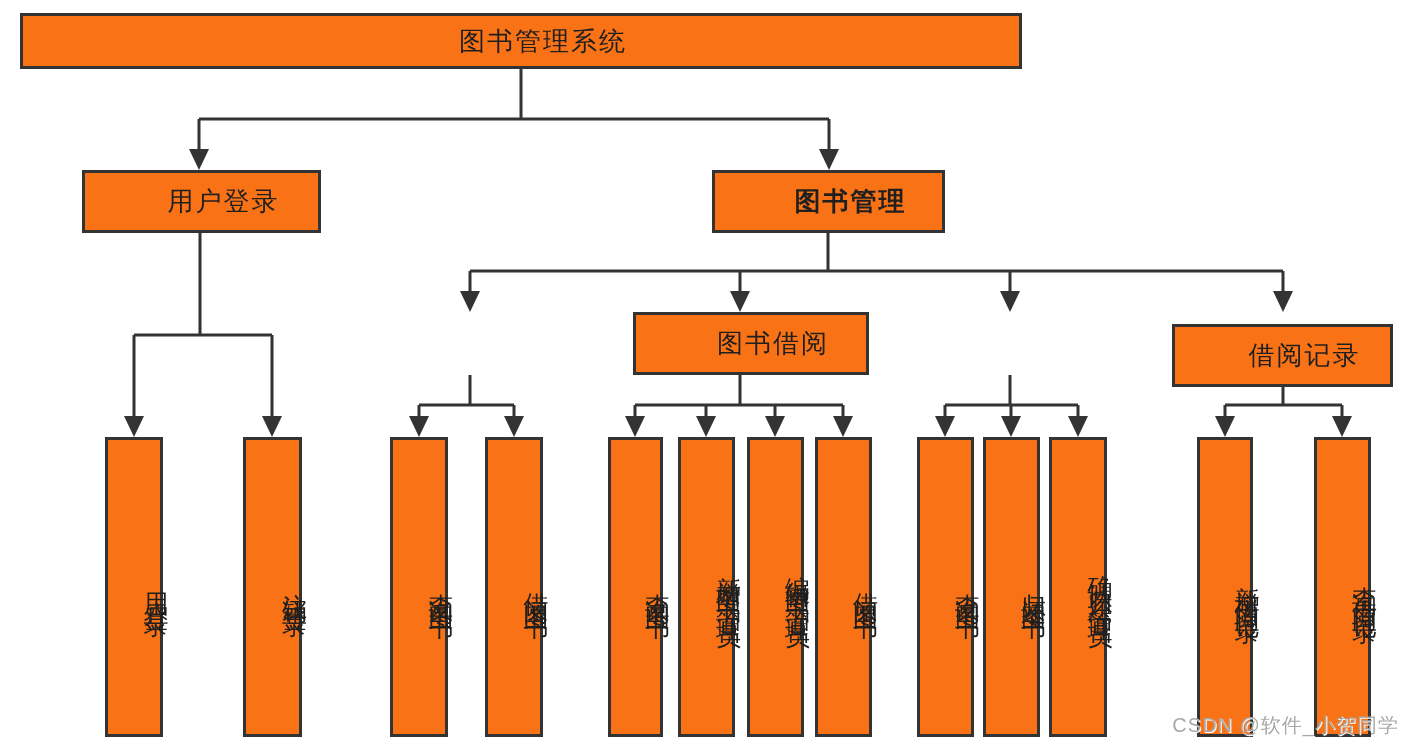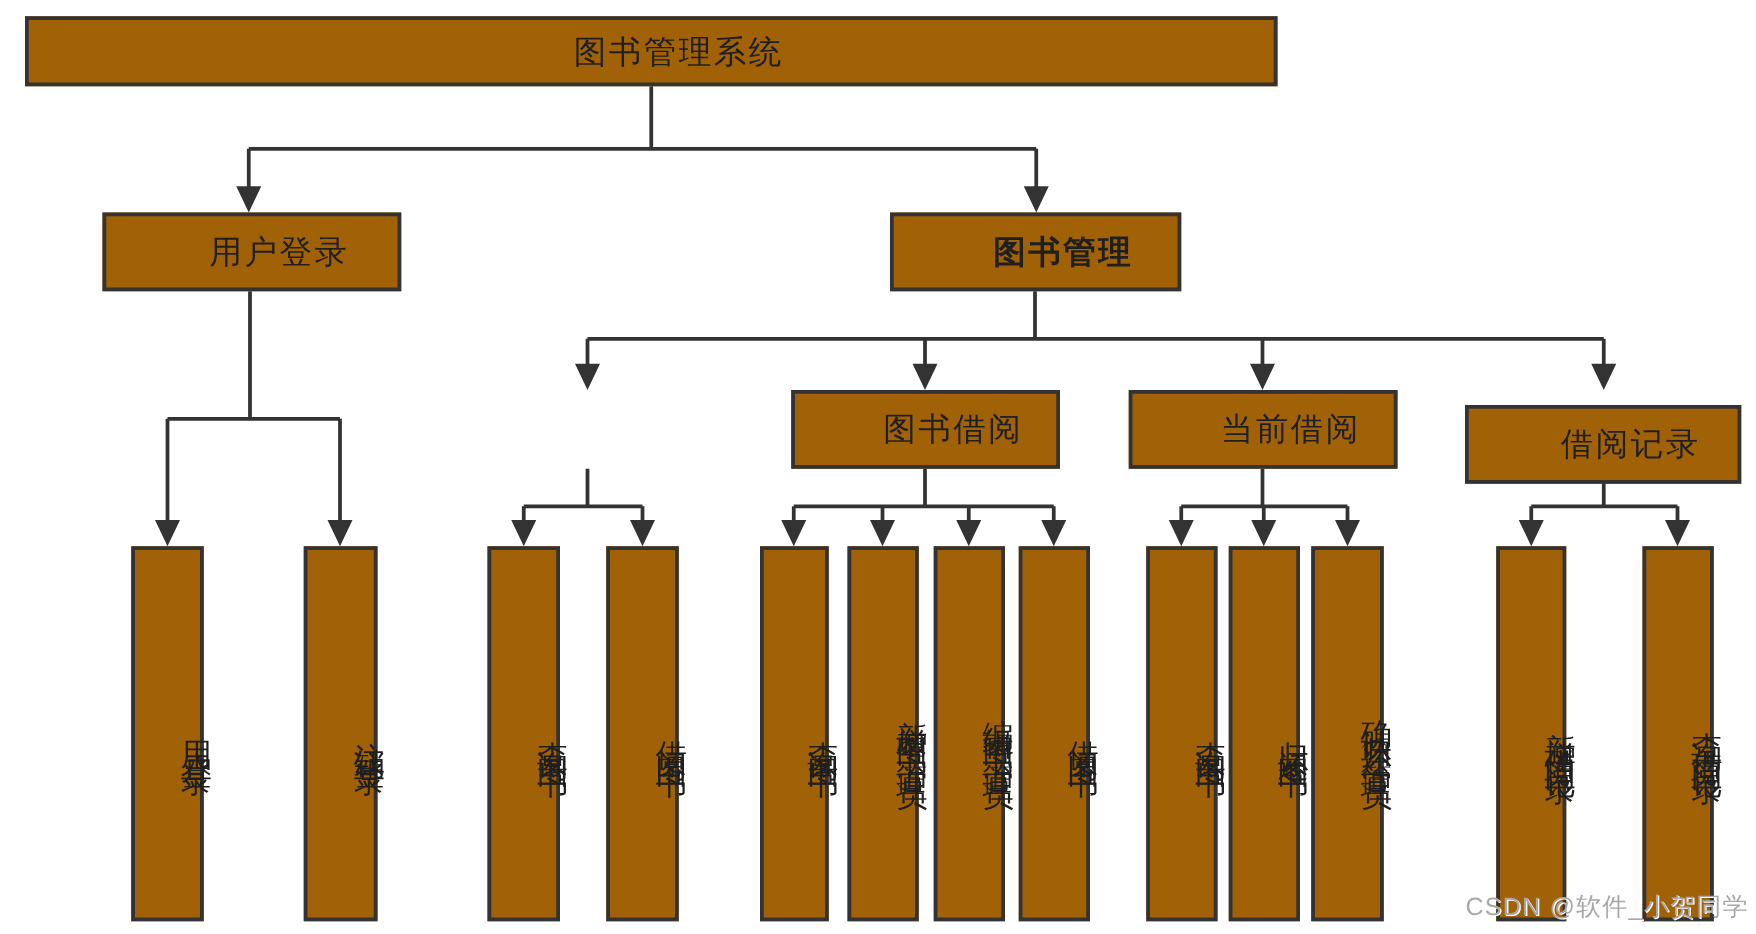--- a/index.html
+++ b/index.html
@@ -19,21 +19,21 @@
   }
   #connector-layer{
     position:absolute;left:0;top:0;width:1405px;height:747px;
   }
   #connector-layer path{stroke:var(--line);stroke-width:3;fill:none;}
   #connector-layer polygon{fill:var(--line);stroke:none;}
   .node{
     position:absolute;
     box-sizing:border-box;
     border:3px solid var(--line);
-    background:#a16207;
+    background:#f97316;
     display:flex;align-items:center;justify-content:center;padding-left:44px;
   }
   .node-h{
     font-size:26px;
     letter-spacing:2px;
     white-space:nowrap;
   }
   .node-v span{
     writing-mode:vertical-rl;
     text-orientation:mixed;
@@ -111,25 +111,22 @@
     <span>图书管理系统</span>
   </div>
 
   <div class="node node-h" style="left:82px;top:170px;width:239px;height:63px;">
     <span>用户登录</span>
   </div>
   <div class="node node-h" style="left:712px;top:170px;width:233px;height:63px;font-weight:bold;">
     <span>图书管理</span>
   </div>
 
-  <div class="node node-h" style="left:633px;top:312px;width:215px;height:63px;">
+  <div class="node node-h" style="left:633px;top:312px;width:236px;height:63px;">
     <span>图书借阅</span>
-  </div>
-  <div class="node node-h" style="left:903px;top:312px;width:215px;height:63px;">
-    <span>当前借阅</span>
   </div>
   <div class="node node-h" style="left:1172px;top:324px;width:221px;height:63px;">
     <span>借阅记录</span>
   </div>
 
   <div class="node node-v" style="left:105px;top:437px;width:58px;height:300px;">
     <span>用户登录</span>
   </div>
   <div class="node node-v" style="left:243px;top:437px;width:59px;height:300px;">
     <span>注销登录</span>

